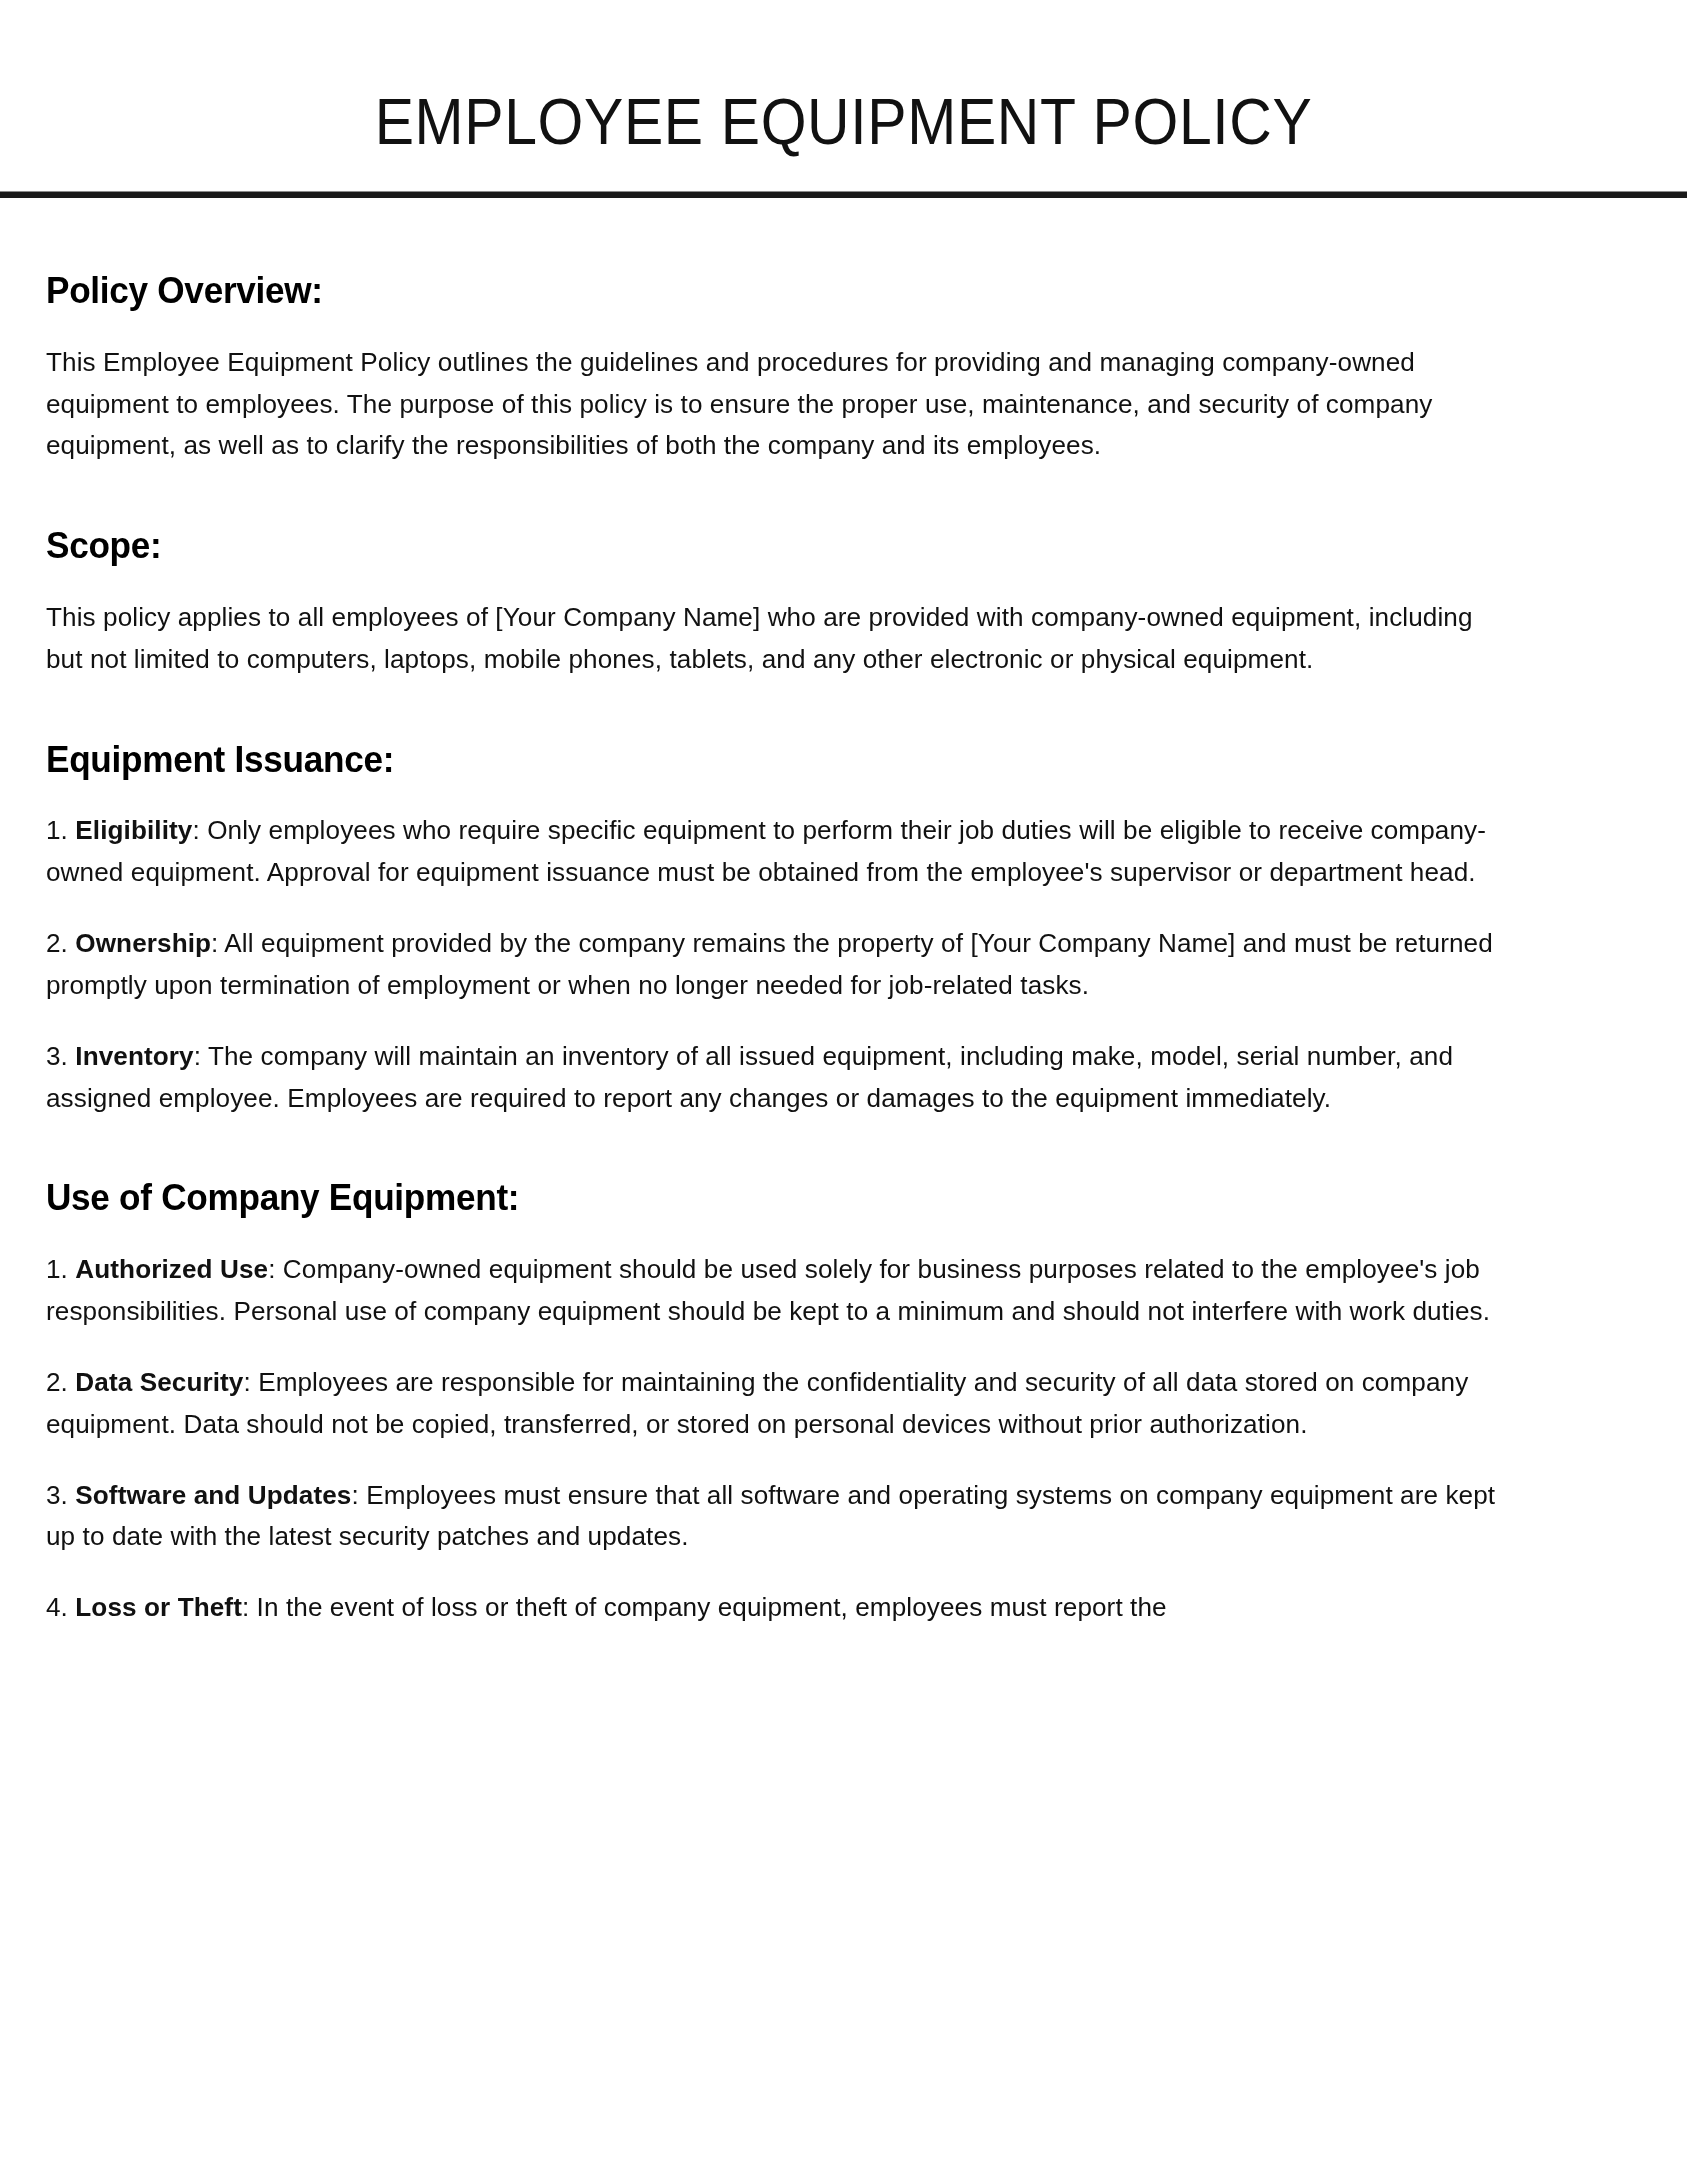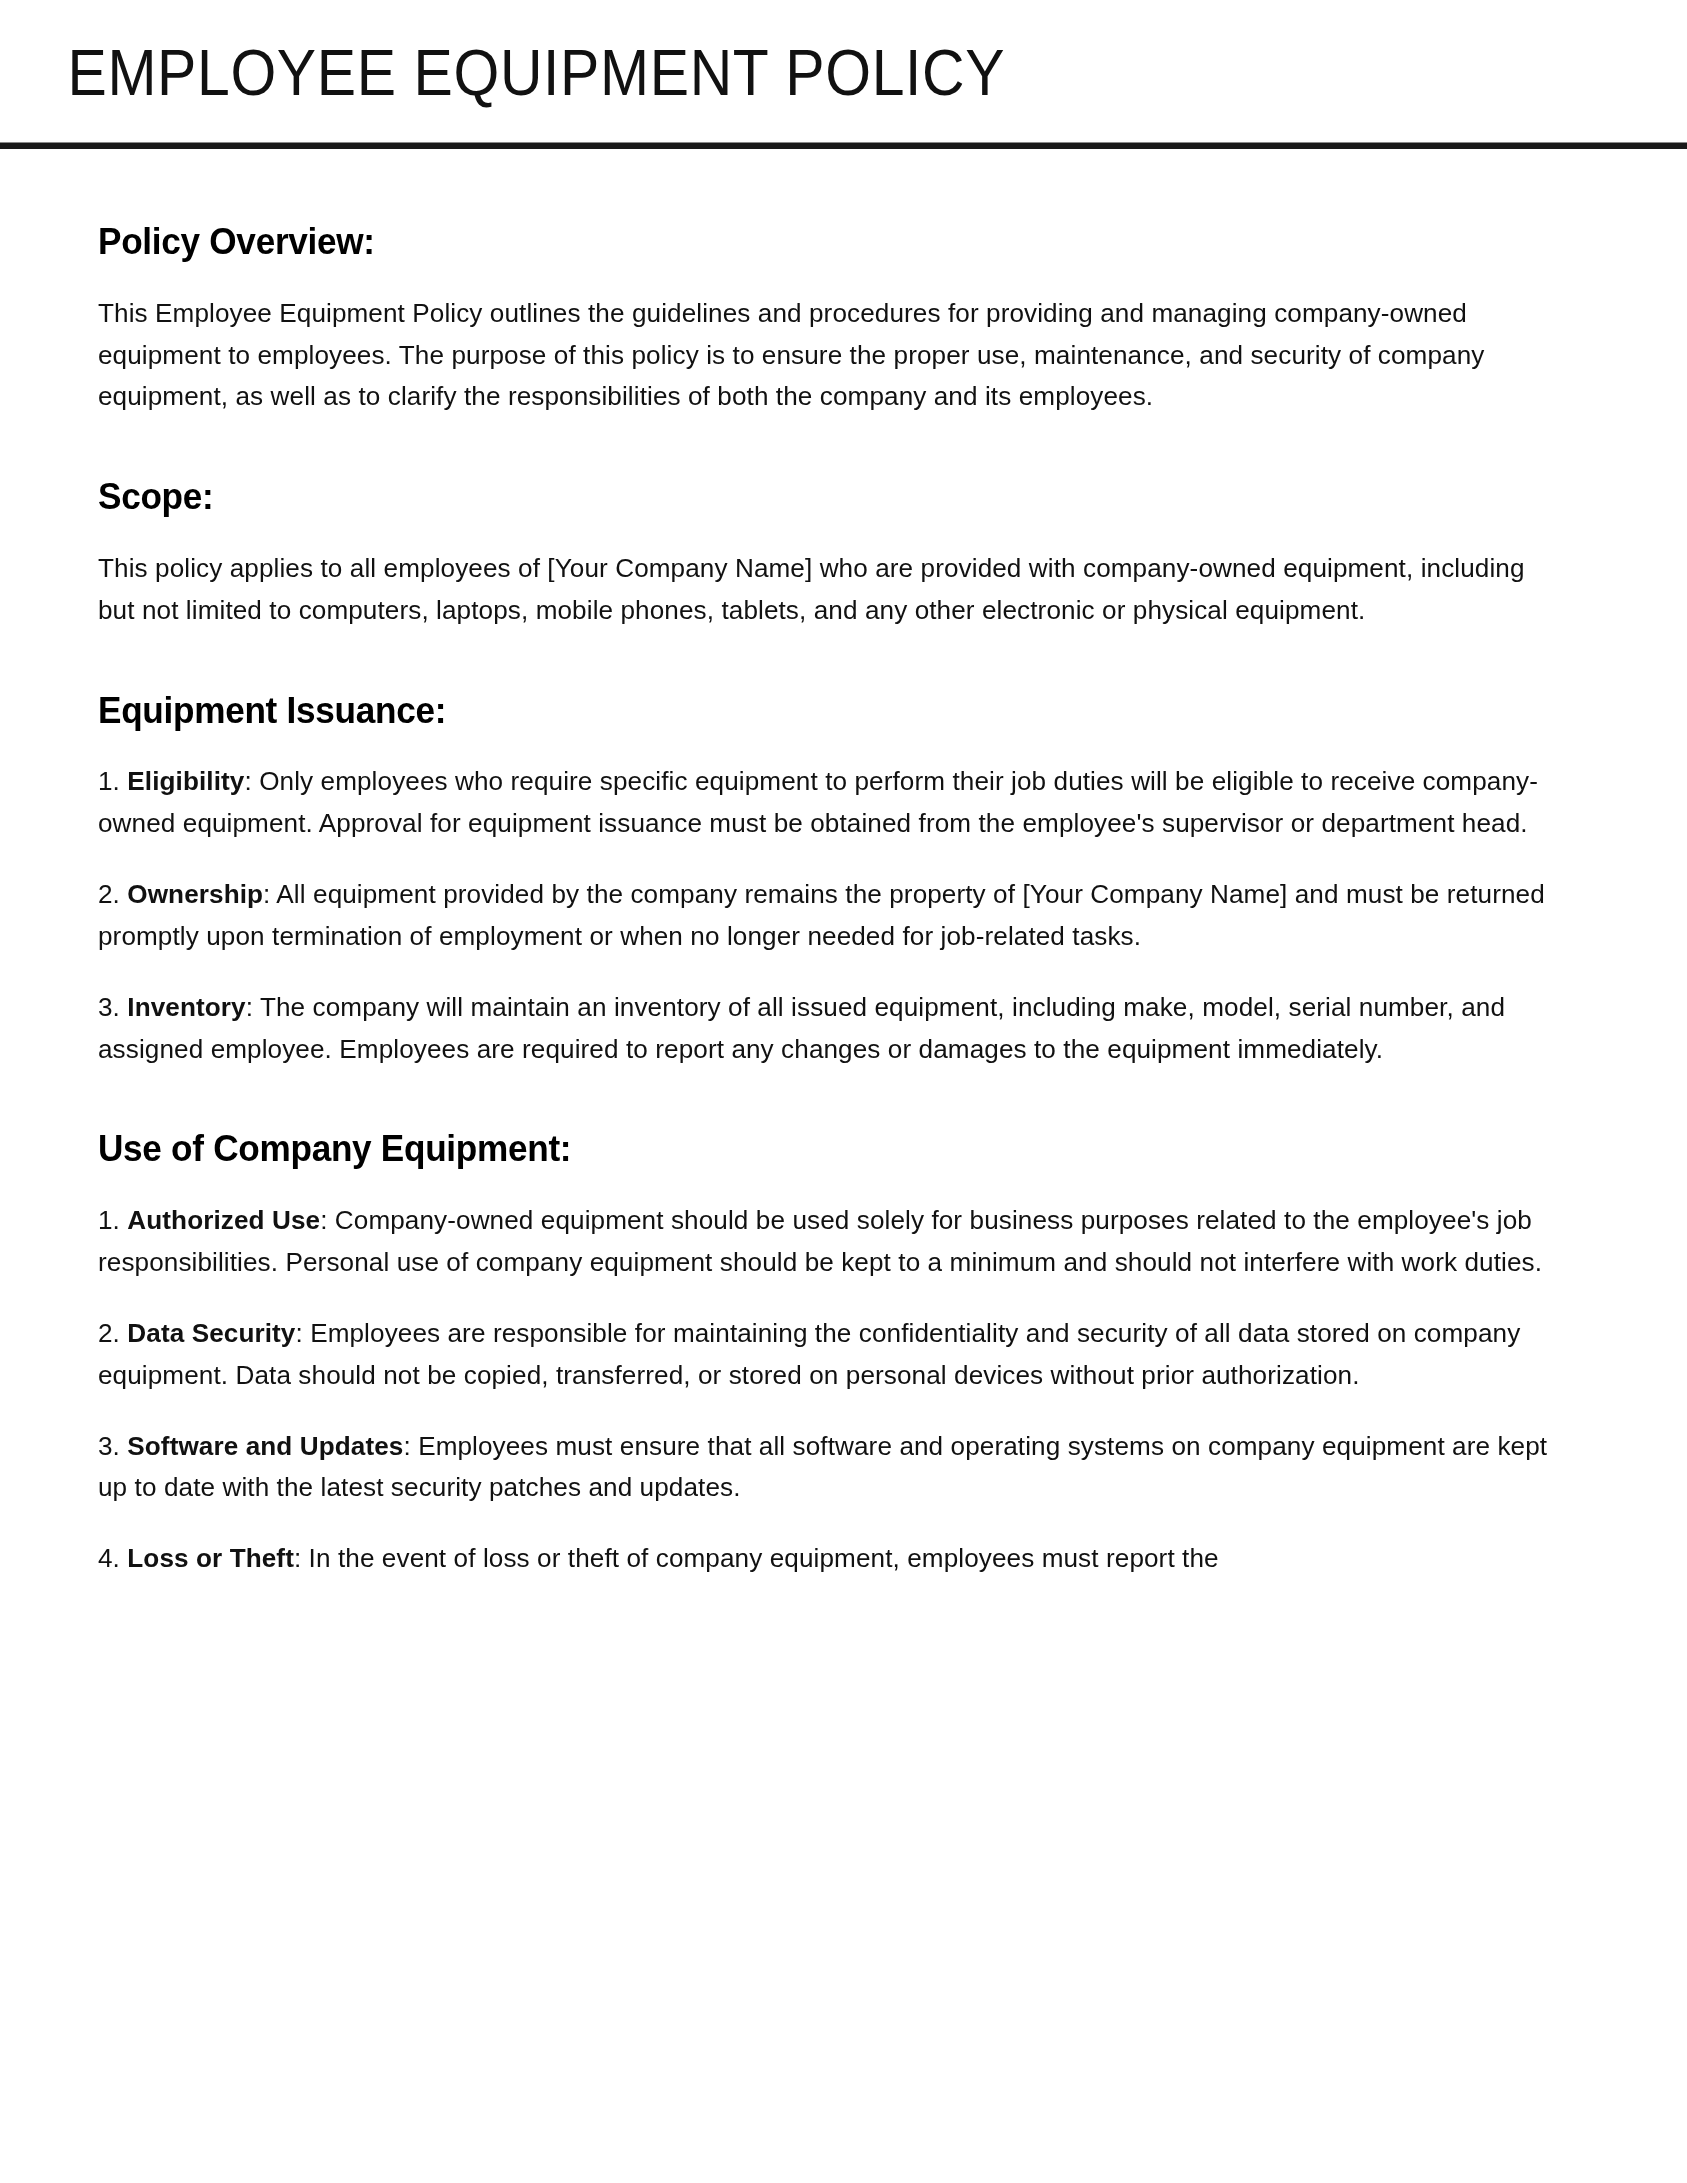--- a/index.html
+++ b/index.html
@@ -13,21 +13,22 @@
     height: 2183px;
     background: #ffffff;
     box-sizing: border-box;
     overflow: hidden;
     font-family: "Liberation Sans", "DejaVu Sans", sans-serif;
     color: #000000;
   }
 
   
   .title-block {
-    padding-top: 41px;
+    padding-top: 90px;
+    text-align: center;
   }
   .doc-title {
     font-family: "Liberation Sans Narrow", "Liberation Sans", sans-serif;
     font-weight: 400;
     font-size: 64px;
     line-height: 1.0;
     letter-spacing: 0.7px;
     color: #111111;
     transform: scaleX(0.92);
     transform-origin: center center;
@@ -36,21 +37,21 @@
   .title-rule {
     margin-top: 37px;
     width: 100%;
     height: 6px;
     background: #1a1a1a;
     border-top: 0.7px solid #8a8a8a;
   }
 
   
   .body-wrap {
-    padding: 0 98px 0 98px;
+    padding: 0 98px 0 46px;
     box-sizing: border-box;
     width: 1687px;
   }
 
   .section {
     margin: 0;
   }
   .section-heading {
     font-family: "Liberation Sans Narrow", "Liberation Sans", sans-serif;
     font-weight: 700;

